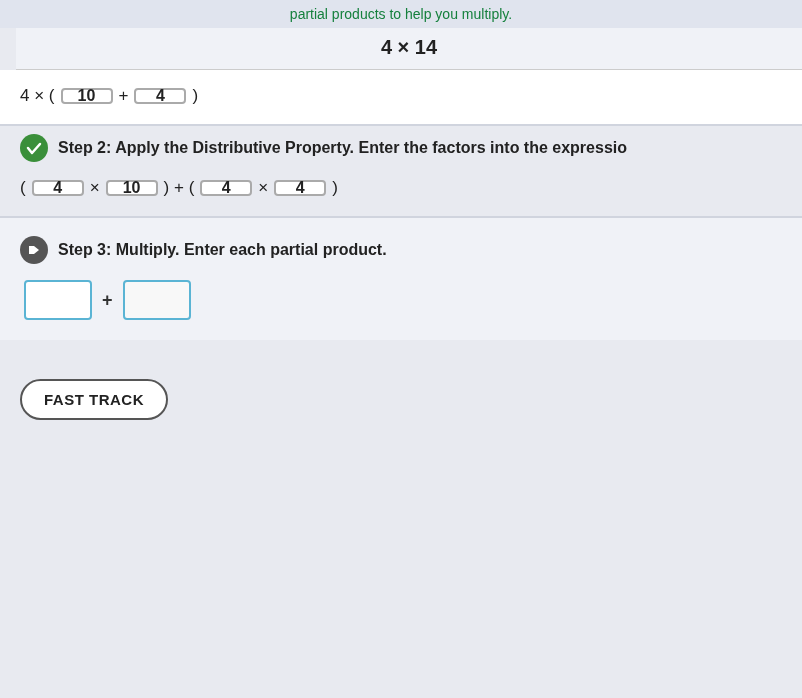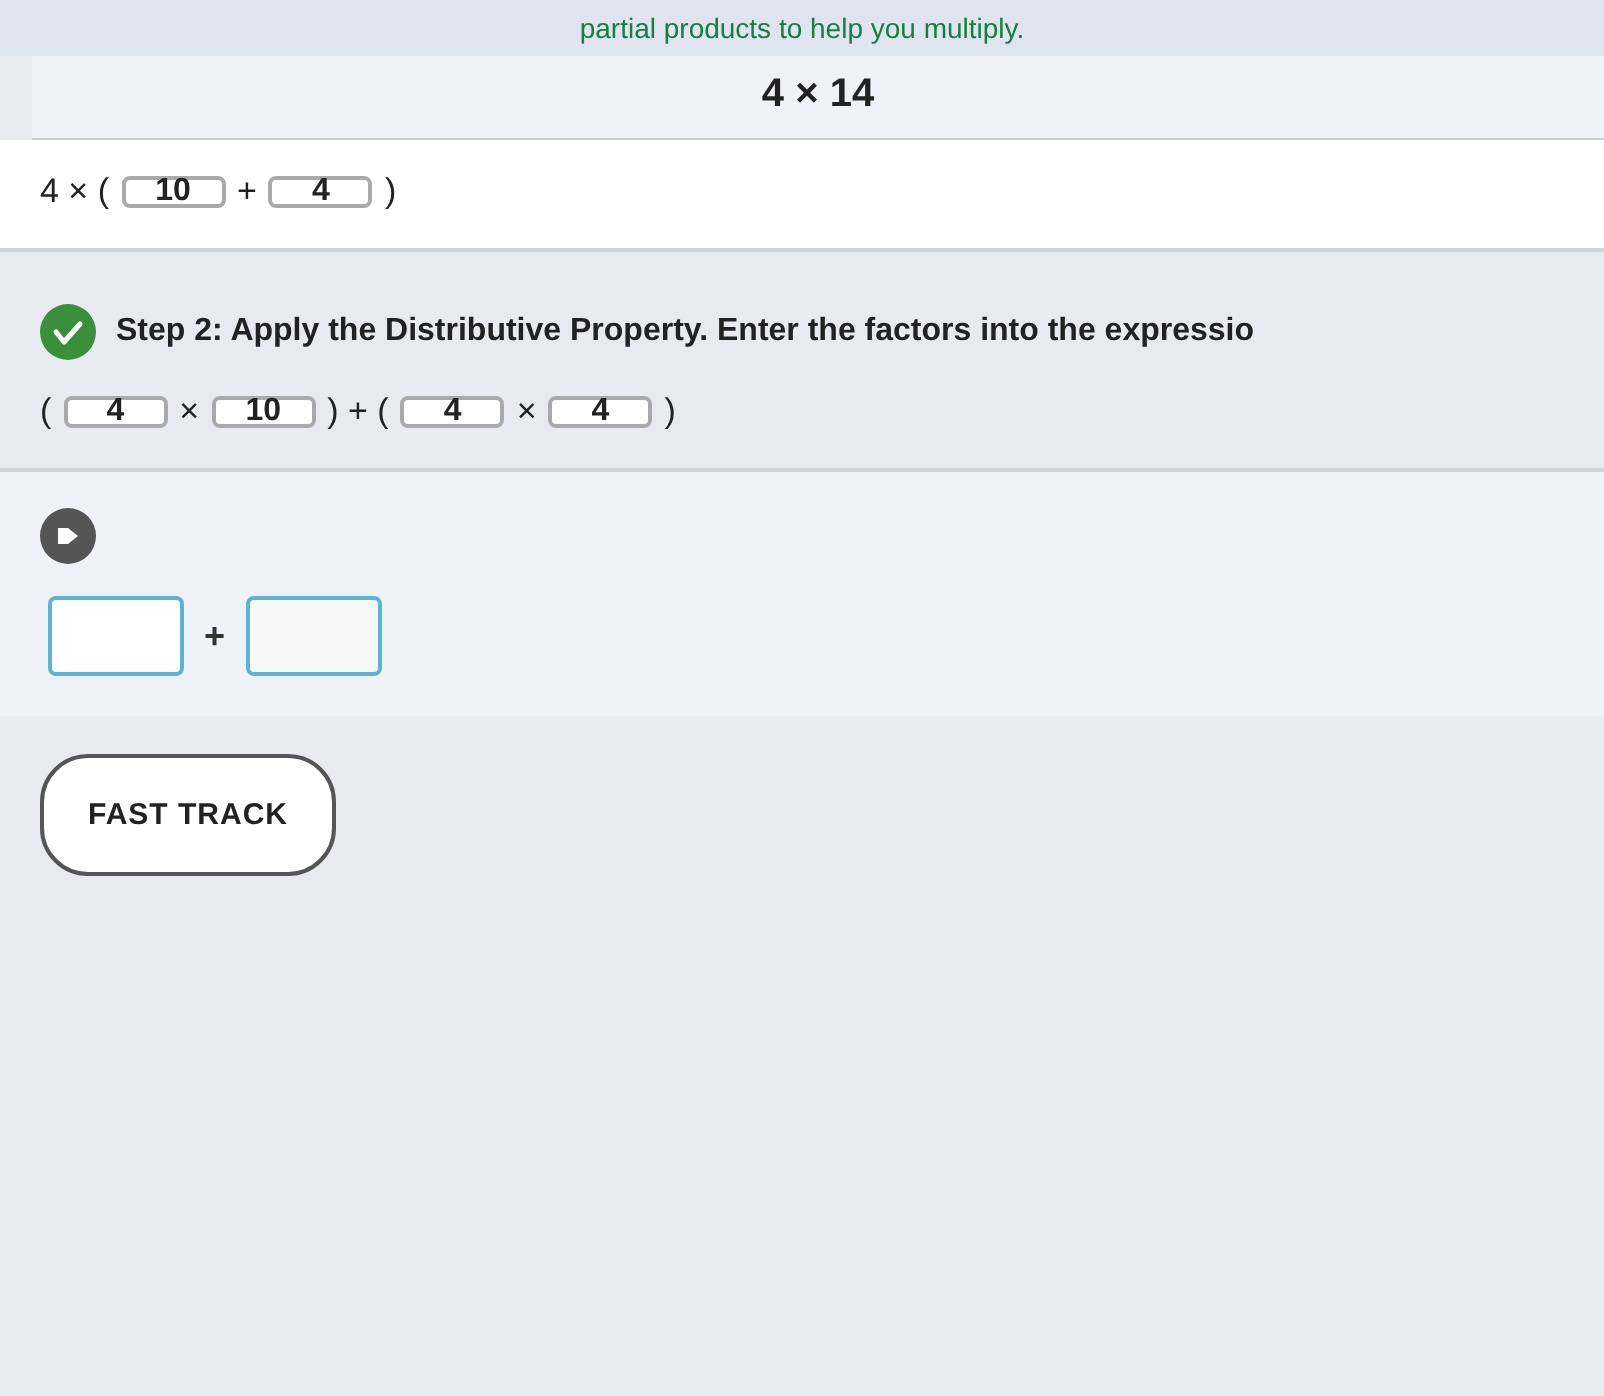--- a/index.html
+++ b/index.html
@@ -49,21 +49,21 @@
       justify-content: center;
       font-size: 16px;
       font-weight: bold;
       background: #fff;
       color: #222;
     }
 
     
     .step2-area {
       background: #e8eaf0;
-      padding: 26px 20px 18px 20px;
+      padding: 8px 20px 18px 20px;
       border-bottom: 2px solid #d0d4de;
       position: relative;
     }
 
     .step-header {
       display: flex;
       align-items: center;
       gap: 10px;
       margin-bottom: 16px;
     }
@@ -140,21 +140,21 @@
     }
 
     
     .fast-track-btn {
       position: absolute;
       bottom: 20px;
       left: 20px;
       background: #fff;
       border: 2px solid #555;
       border-radius: 24px;
-      padding: 20px 22px;
+      padding: 10px 22px;
       font-size: 15px;
       font-weight: bold;
       color: #222;
       cursor: pointer;
       letter-spacing: 0.5px;
     }
 
     .bottom-area {
       background: #e8eaf0;
       height: 100px;
@@ -224,20 +224,21 @@
   </div>
 </div>
 
 <div class="step3-area">
   <div class="step-header">
     <div class="audio-circle">
       <svg width="16" height="16" viewBox="0 0 16 16" fill="white">
         <polygon points="3,4 3,12 8,12 13,8 8,4" fill="white"></polygon>
       </svg>
     </div>
+    <span class="step-label">Step 3: Multiply. Enter each partial product.</span>
   </div>
   <div class="partial-products-row">
     <div class="input-box-large active-border">
       <span></span>
     </div>
     <span class="plus-sign">+</span>
     <div class="input-box-large empty">
       <span></span>
     </div>
   </div>

